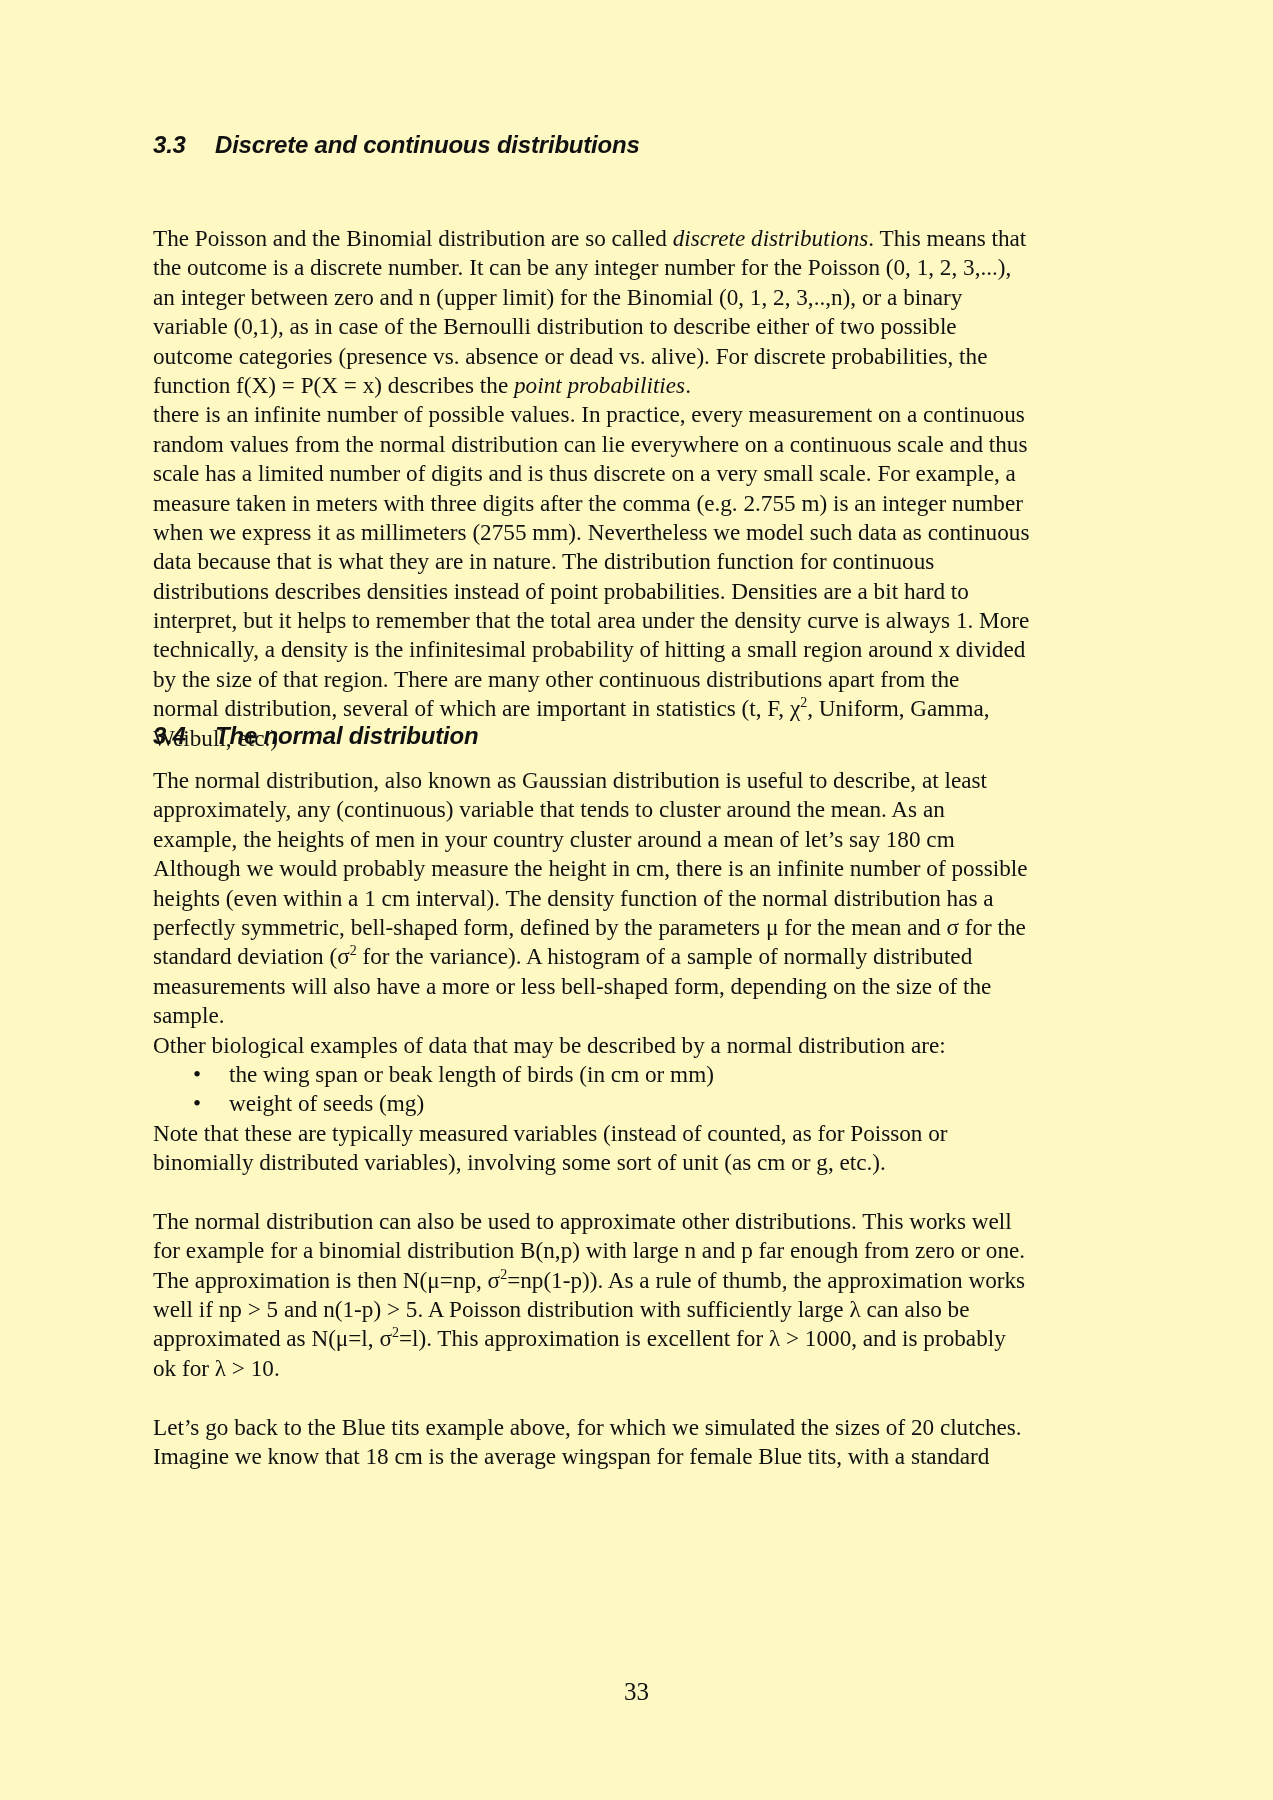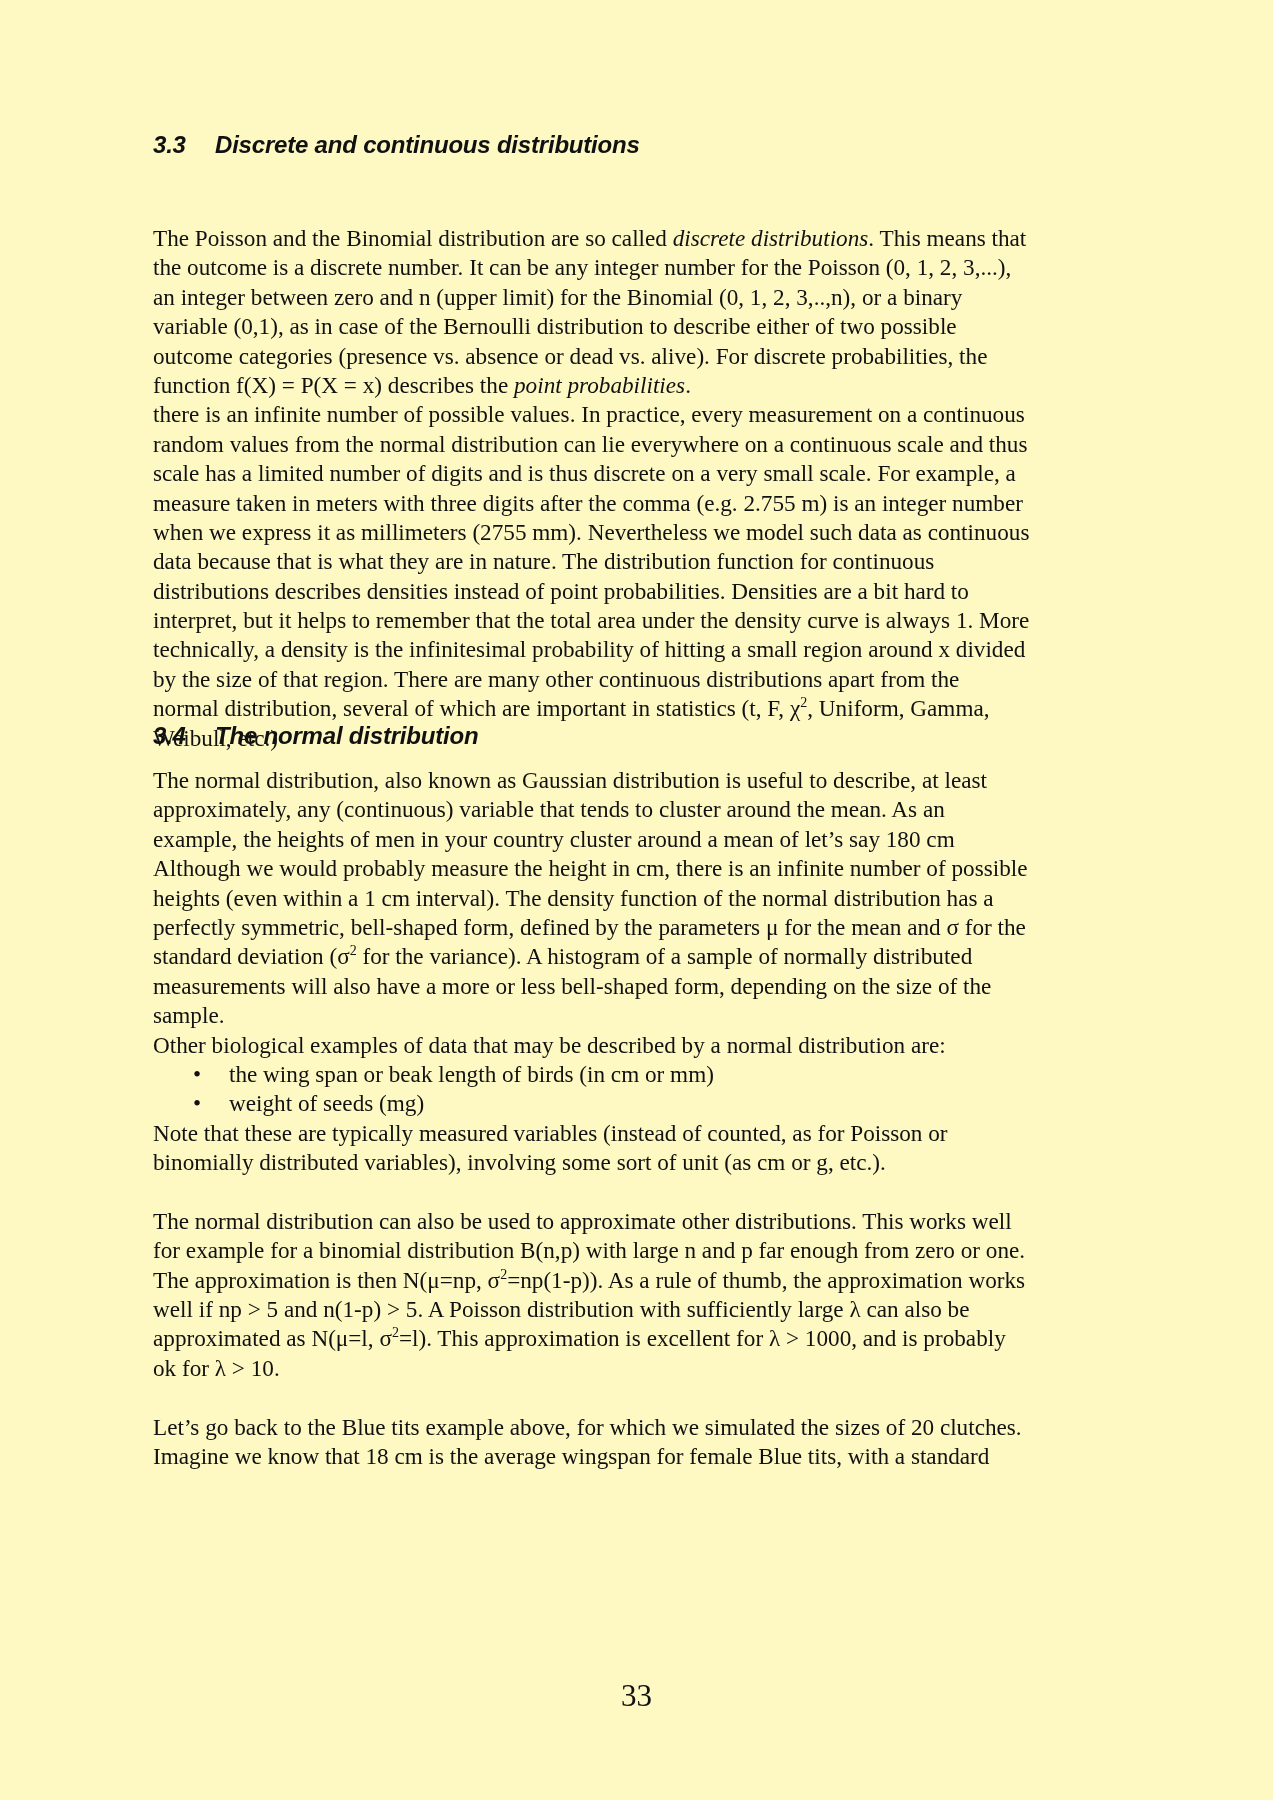--- a/index.html
+++ b/index.html
@@ -12,21 +12,21 @@
   }
   .heading .num { display: inline-block; width: 62px; }
   .block { position: absolute; left: 153px; width: 1000px;
     font-family: "Liberation Serif", serif; font-size: 23.2px; line-height: 29.4px; color: #111; }
   .line { white-space: nowrap; height: 29.4px; }
   .line i { font-style: italic; }
   .line sup { font-size: 14px; line-height: 0; vertical-align: 9px; }
   .bullet-line { position: relative; padding-left: 76px; }
   .bullet-line .bullet { position: absolute; left: 40px; top: 0; }
   .page-number { position: absolute; top: 1678px; left: 0; width: 1273px; text-align: center;
-    font-family: "Liberation Serif", serif; font-size: 31px; color: #111; }
+    font-family: "Liberation Serif", serif; font-size: 25px; color: #111; }
 </style>
 </head>
 <body>
 
 <div class="page">
 
   <div class="heading" style="top:131px;">
     <span class="num">3.3</span><span>Discrete and continuous distributions</span>
   </div>
   <div class="block" id="body-s33" style="top:184px;margin-top:40px;">

